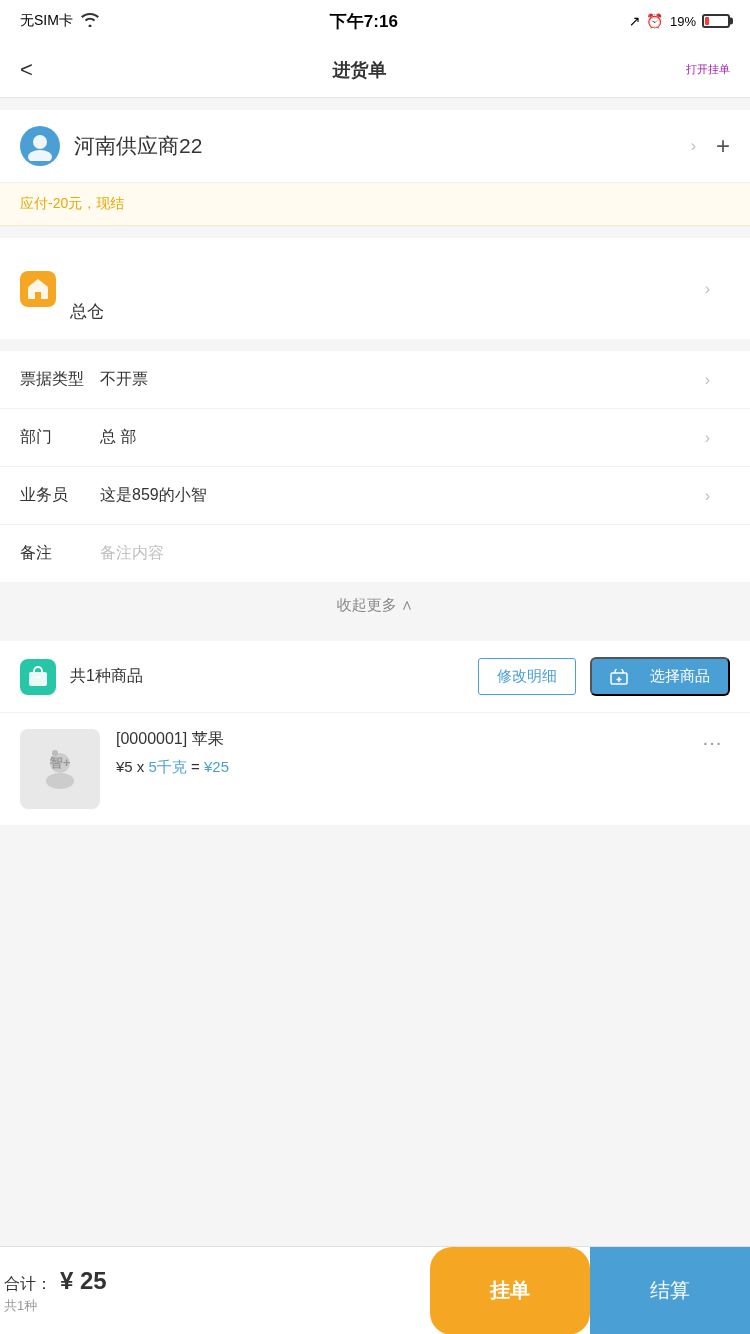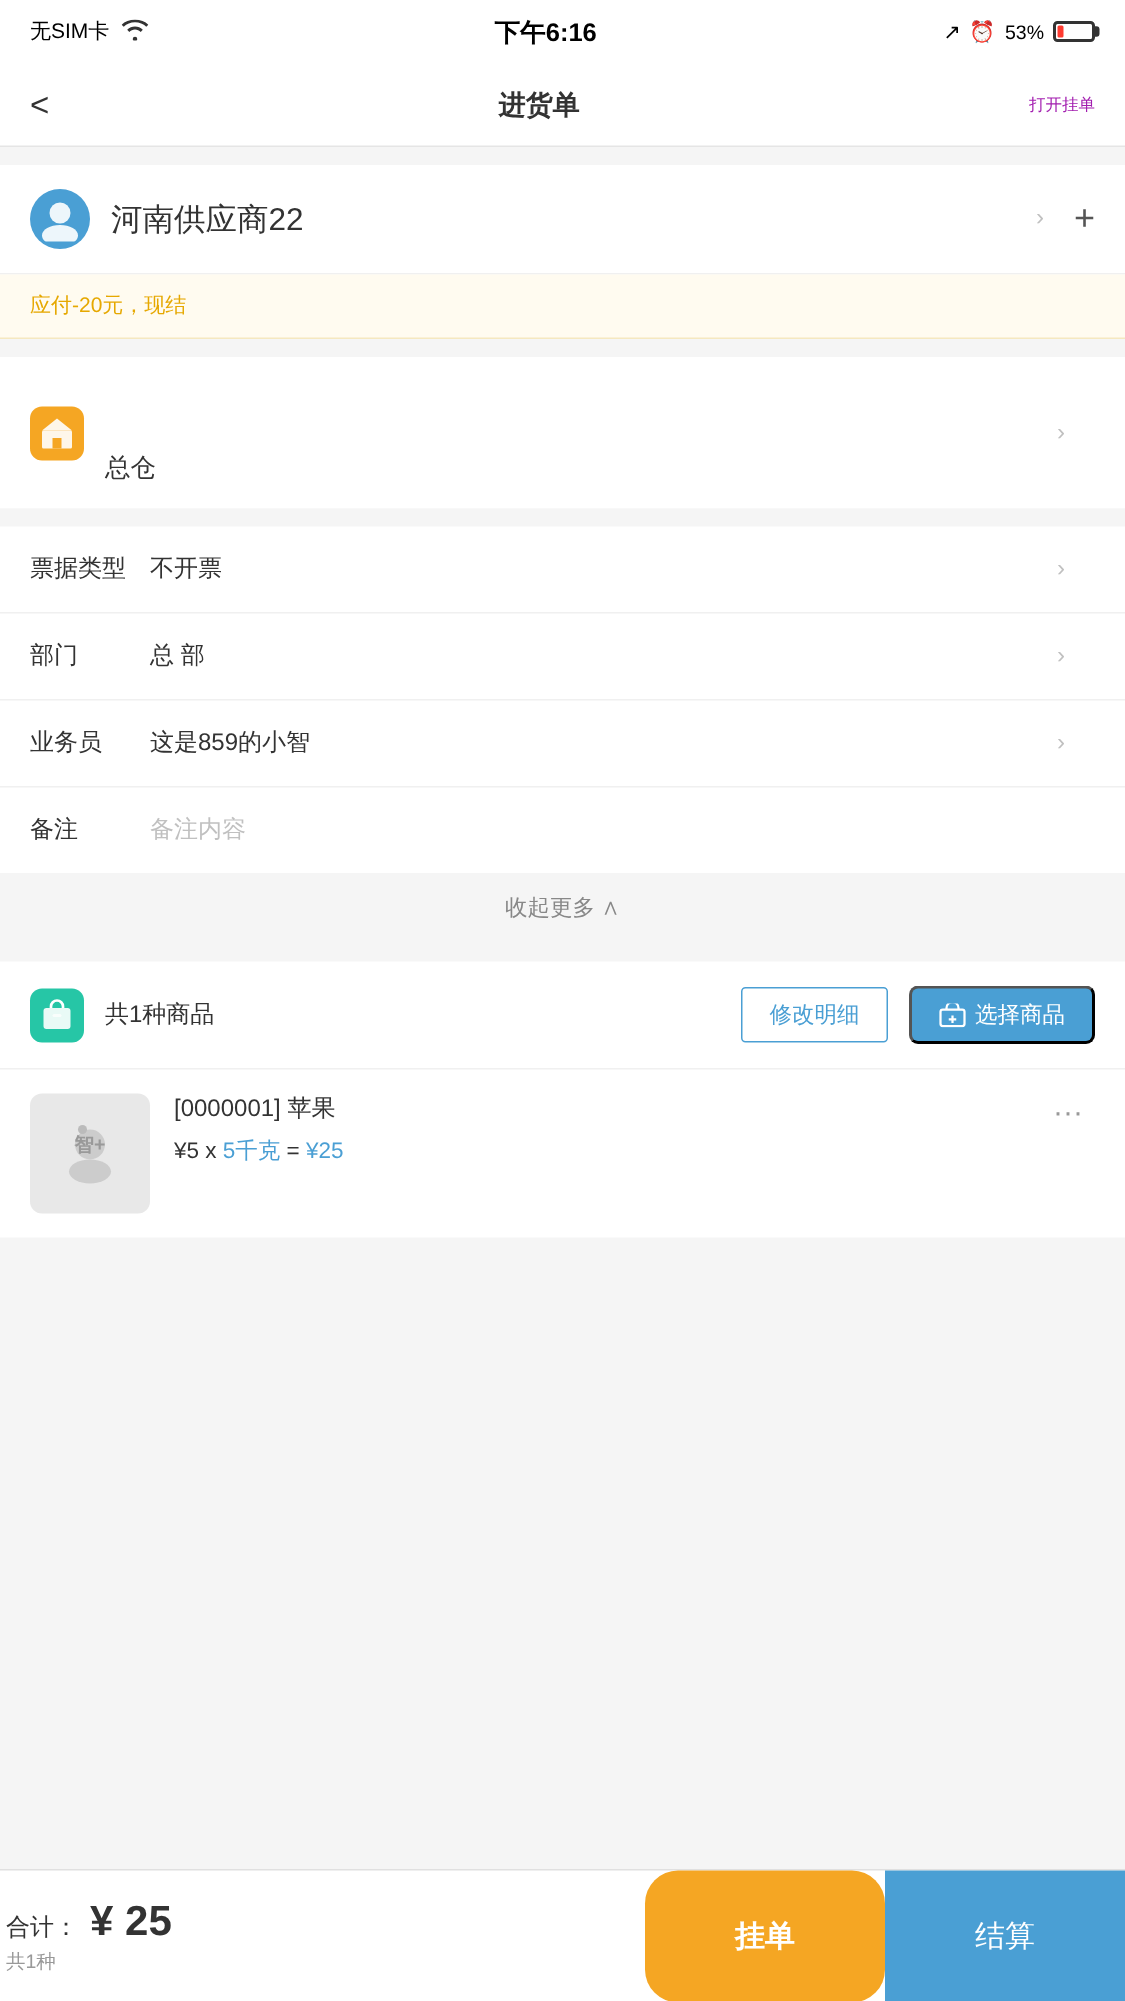--- a/index.html
+++ b/index.html
@@ -145,21 +145,21 @@
       border-radius: 3px;
       cursor: pointer;
     }
     .btn-solid {
       background: #4a9fd4;
       color: white;
       font-size: 15px;
       padding: 8px 18px;
       border-radius: 6px;
       cursor: pointer;
-      display: flex; align-items: center; gap: 6px;
+      display: flex; align-items: center; gap: 22px;
     }
 
     
     .product-item {
       background: white;
       display: flex;
       align-items: flex-start;
       padding: 16px 20px;
       gap: 16px;
       border-top: 1px solid #f0f0f0;
@@ -188,21 +188,21 @@
       background: white;
       display: flex;
       align-items: center;
       border-top: 1px solid #e0e0e0;
     }
     .total-section {
       flex: 1;
       padding: 0 4px;
     }
     .total-label { font-size: 16px; color: #333; display: flex; align-items: baseline; gap: 8px; }
-    .total-amount { font-size: 28px; font-weight: 600; color: #333; }
+    .total-amount { font-size: 24px; font-weight: 600; color: #333; }
     .total-count { font-size: 13px; color: #999; margin-top: 2px; }
     .btn-pending {
       width: 160px; height: 88px;
       background: #f5a623;
       color: white;
       font-size: 20px;
       font-weight: 700;
       display: flex; align-items: center; justify-content: center;
       cursor: pointer;
       flex-shrink: 0;
@@ -226,25 +226,25 @@
   <div class="status-left">
     <span>无SIM卡</span>
     <span>
       <svg width="18" height="14" viewBox="0 0 18 14" fill="none">
         <path d="M9 11.5a1.5 1.5 0 110 3 1.5 1.5 0 010-3z" fill="#333"></path>
         <path d="M5.2 8.3C6.2 7.3 7.5 6.7 9 6.7s2.8.6 3.8 1.6l1.4-1.4C12.7 5.4 10.95 4.7 9 4.7s-3.7.7-5.2 2.2l1.4 1.4z" fill="#333"></path>
         <path d="M1.5 4.9C3.4 3 6.1 1.9 9 1.9s5.6 1.1 7.5 3l1.4-1.4C15.8 1.4 12.6 0 9 0S2.2 1.4.1 3.5l1.4 1.4z" fill="#333"></path>
       </svg>
     </span>
   </div>
-  <div class="status-center">下午6:16</div>
+  <div class="status-center">下午7:16</div>
   <div class="status-right">
     <span style="font-size:14px;">↗</span>
     <span style="font-size:14px;">⏰</span>
-    <span>53%</span>
+    <span>19%</span>
     <span class="battery-icon">
       <span class="battery-fill"></span>
     </span>
   </div>
 </div>
 
 <div class="nav-bar">
   <span class="nav-back">&lt;</span>
   <span class="nav-title">进货单</span>
   <span class="nav-action">打开挂单</span>

